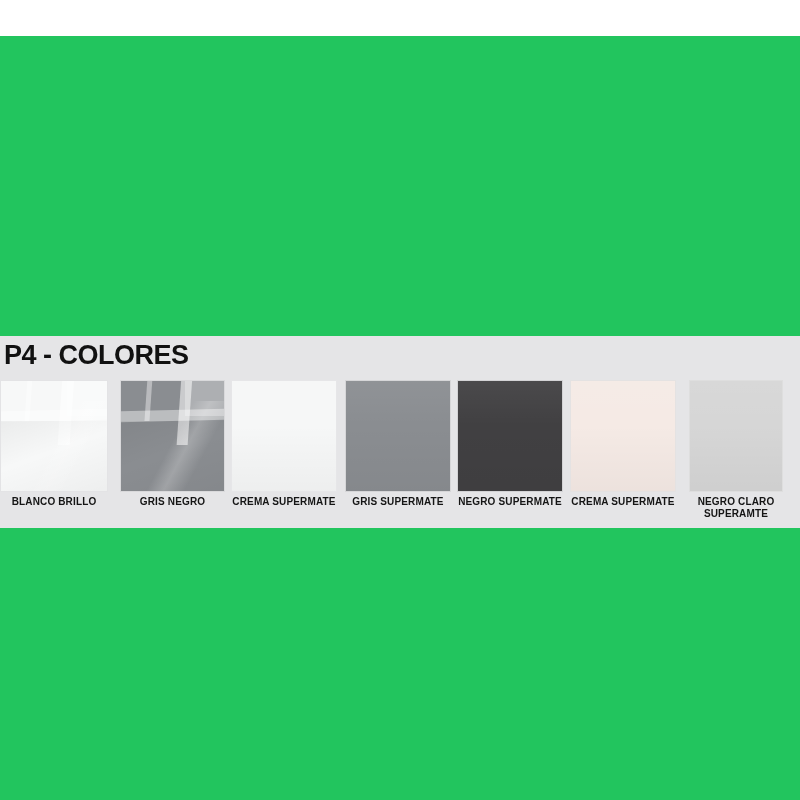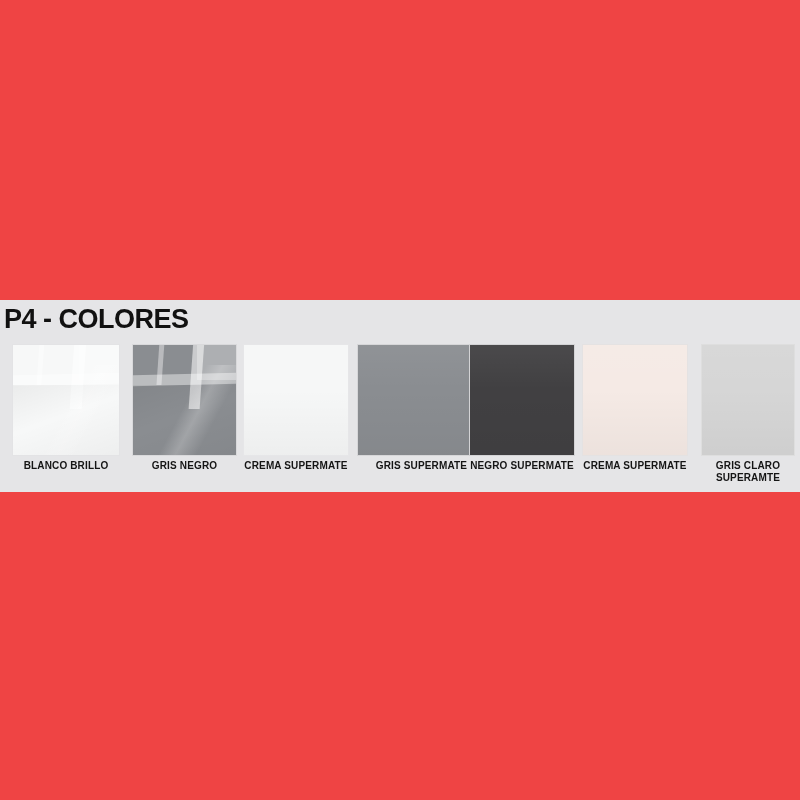--- a/index.html
+++ b/index.html
@@ -42,21 +42,21 @@
     letter-spacing: -0.5px;
     color: #111111;
     line-height: 1;
     white-space: nowrap;
     font-family: "Liberation Sans", sans-serif;
   }
 
   
   .swatch-strip {
     position: absolute;
-    left: 12px;
+    left: 0;
     top: 44px;
     width: 634px;
     height: 148px;
   }
 
   .swatch-cell {
     position: absolute;
     top: 0;
     height: 148px;
   }
@@ -158,21 +158,21 @@
     font-weight: bold;
     letter-spacing: 0.15px;
     line-height: 11.5px;
     color: #151515;
     font-family: "Liberation Sans", sans-serif;
   }
 </style>
 </head>
 <body>
 
-<div id="page" style="background: #ef4444;">
+<div id="page" style="background: #22c55e; margin-top: 36px;">
 
   <div class="panel" style="background: rgb(229, 229, 231);">
 
     <div class="panel-title">P4 - COLORES</div>
 
     <div class="swatch-strip">
         <div class="swatch-cell" style="left: 0px; width: 108px;">
           <div class="swatch-tile gloss" style="border: 1px solid rgb(227, 227, 229);">
             <div class="face" style="background: rgb(247, 248, 248);"></div>
             <div class="refl-pane"></div>
@@ -196,21 +196,21 @@
           </div>
           <div class="swatch-label">GRIS NEGRO</div>
         </div>
         <div class="swatch-cell" style="left: 231px; width: 106px;">
           <div class="swatch-tile matte" style="border: 1px solid rgb(230, 230, 232);">
             <div class="face" style="background: rgb(246, 247, 247);"></div>
             <div class="matte-shade"></div>
           </div>
           <div class="swatch-label">CREMA SUPERMATE</div>
         </div>
-        <div class="swatch-cell" style="left: 345px; width: 106px; padding-left: 23px;">
+        <div class="swatch-cell" style="left: 345px; width: 106px;">
           <div class="swatch-tile matte" style="border: 1px solid rgb(214, 214, 216);">
             <div class="face" style="background: rgb(138, 141, 145);"></div>
             <div class="matte-shade"></div>
           </div>
           <div class="swatch-label">GRIS SUPERMATE</div>
         </div>
         <div class="swatch-cell" style="left: 570px; width: 106px;">
           <div class="swatch-tile matte" style="border: 1px solid rgb(228, 226, 226);">
             <div class="face" style="background: rgb(245, 234, 229);"></div>
             <div class="matte-shade"></div>
@@ -222,19 +222,19 @@
             <div class="face" style="background: rgb(65, 64, 66);"></div>
             <div class="matte-shade"></div>
           </div>
           <div class="swatch-label">NEGRO SUPERMATE</div>
         </div>
         <div class="swatch-cell" style="left: 689px; width: 94px;">
           <div class="swatch-tile matte" style="border: 1px solid rgb(222, 222, 222);">
             <div class="face" style="background: rgb(214, 214, 214);"></div>
             <div class="matte-shade"></div>
           </div>
-          <div class="swatch-label">GRIS CLARO SUPERAMTE</div>
+          <div class="swatch-label">NEGRO CLARO SUPERAMTE</div>
         </div>
       </div>
 
   </div>
 
 </div>
 
 </body></html>

